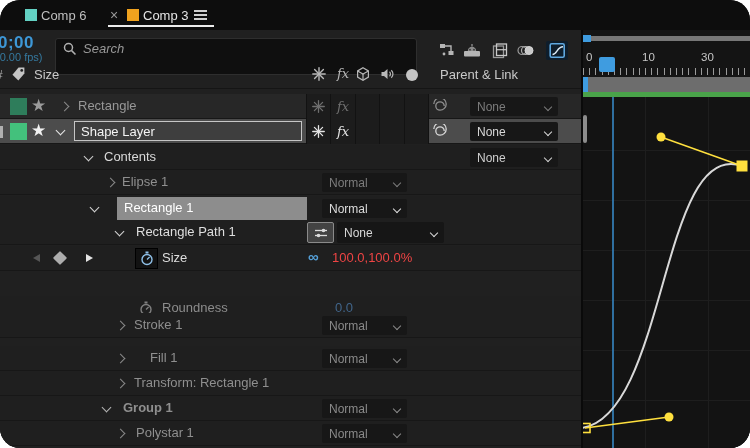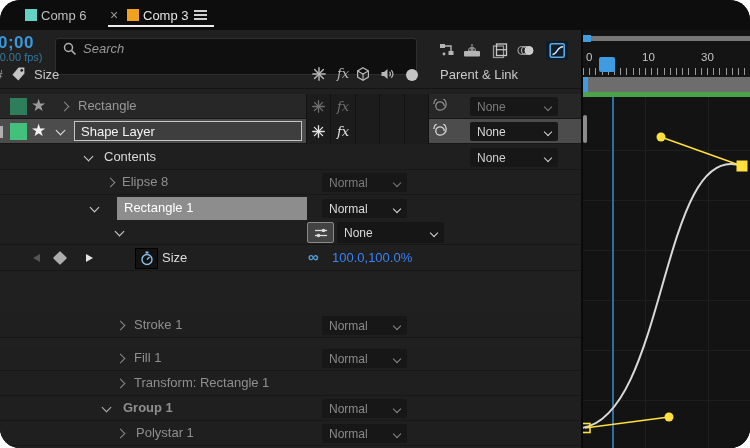--- a/index.html
+++ b/index.html
@@ -42,21 +42,21 @@
   .cells{position:absolute;left:306px;top:0;width:123px;height:25px;display:flex;border-left:1px solid #121212;}
   .cell{flex:1;border-right:1px solid #121212;background:#1c1c1c;display:flex;align-items:center;justify-content:center;}
   .star{position:absolute;left:31px;top:1px;font-size:17px;}
   .swatch17{position:absolute;left:10px;top:4px;width:17px;height:17px;}
   .fxtxt{font-family:"DejaVu Serif",serif;font-style:italic;font-size:13px;}
   .tri-r{position:absolute;width:0;height:0;border-left:7px solid #e4e4e4;border-top:4.5px solid transparent;border-bottom:4.5px solid transparent;}
   .tri-l{position:absolute;width:0;height:0;border-right:7px solid #565656;border-top:4.5px solid transparent;border-bottom:4.5px solid transparent;}
   .diamond{position:absolute;width:10px;height:10px;transform:rotate(45deg);border-radius:1px;}
   .swbox{position:absolute;left:135px;top:2px;width:23px;height:21px;background:#121212;border:1px solid #000;display:flex;align-items:center;justify-content:center;}
   .hl{position:absolute;top:1px;height:23px;background:#8d8d8d;}
-  .val{position:absolute;top:4px;font-size:13px;color:#3b82f6;white-space:nowrap;}
+  .val{position:absolute;top:4px;font-size:13px;color:#ef4444;white-space:nowrap;}
 
   
   #nav-bar{left:0;top:6px;width:167px;height:5px;background:#777;}
   #nav-cap{left:0;top:5px;width:8px;height:7px;background:#3f9ce0;}
   .ruler-num{position:absolute;top:21px;font-size:11.5px;color:#c6c6c6;}
   #ticks{left:0;top:38px;width:167px;height:7px;background:repeating-linear-gradient(90deg,#9a9a9a 0,#9a9a9a 1px,transparent 1px,transparent 6.2px);}
   #playhead-marker{left:16px;top:27px;width:16px;height:15px;background:#3f9ce0;border-radius:2px;}
   #workarea{left:0;top:47px;width:167px;height:15px;background:#6d6d6d;}
   #workarea-cap{left:0;top:47px;width:5px;height:15px;background:#3f9ce0;}
   #greenbar{left:0;top:62px;width:167px;height:5px;background:#4aa34a;}
@@ -240,39 +240,40 @@
       <span class="cv d" style="left:85px;top:8px;color:#cfcfcf;"></span>
       <span class="lbl" style="left:104px;color:#d9d9d9;">Contents</span>
       <div class="dd" style="left:470px;width:88px;color:#cfcfcf;">
           <span>None</span>
           <span class="cv d"></span>
         </div>
     </div>
 
     <div class="row" style="top:140px;">
       <span class="cv r" style="left:107px;top:9px;color:#8a8a8a;"></span>
-      <span class="lbl" style="left:122px;color:#8f8f8f;">Elipse 8</span>
+      <span class="lbl" style="left:122px;color:#8f8f8f;">Elipse 1</span>
       <div class="dd" style="left:322px;width:85px;color:#7c7c7c;">
           <span>Normal</span>
           <span class="cv d"></span>
         </div>
     </div>
 
     <div class="row" style="top:166px;">
       <span class="cv d" style="left:91px;top:8px;color:#d5d5d5;"></span>
       <div class="hl" style="left:117px;width:190px;"></div>
       <span class="lbl" style="left:124px;color:#ffffff;">Rectangle 1</span>
       <div class="dd" style="left:322px;width:85px;color:#dcdcdc;">
           <span>Normal</span>
           <span class="cv d"></span>
         </div>
     </div>
 
     <div class="row" style="top:190px;">
       <span class="cv d" style="left:116px;top:8px;color:#d5d5d5;"></span>
+      <span class="lbl" style="left:136px;color:#dedede;">Rectangle Path 1</span>
       <div class="abs" style="left:307px;top:2px;width:27px;height:21px;background:#434343;border:1px solid #8a8a8a;border-radius:2px;display:flex;align-items:center;justify-content:center;">
         <svg width="16" height="12" viewBox="0 0 16 12">
             <g stroke="#dcdcdc" stroke-width="1.3">
               <line x1="2" y1="3.5" x2="14" y2="3.5"></line>
               <line x1="2" y1="8.5" x2="14" y2="8.5"></line>
             </g>
             <circle cx="10.5" cy="3.5" r="1.8" fill="#dcdcdc"></circle>
             <circle cx="5.5" cy="8.5" r="1.8" fill="#dcdcdc"></circle>
           </svg>
       </div>
@@ -292,33 +293,42 @@
             <circle cx="7" cy="8.5" r="5" fill="none" stroke="#8fc0e8" stroke-width="1.4"></circle>
             <line x1="7" y1="8.5" x2="9.6" y2="6.1" stroke="#8fc0e8" stroke-width="1.3"></line>
           </svg>
         </div>
       <span class="lbl" style="left:162px;color:#dedede;">Size</span>
       <span class="abs" style="left:308px;top:2px;font-size:15px;font-weight:bold;color:#55a0d8;">∞</span>
       <span class="val" style="left:332px;">100.0,100.0%</span>
     </div>
 
 
+    <div class="row" style="top:266px;">
+      <svg class="abs" style="left:139px;top:5px;" width="14" height="15" viewBox="0 0 14 15">
+          <rect x="5.5" y="0.5" width="3" height="2" fill="#808080"></rect>
+          <circle cx="7" cy="8.5" r="5" fill="none" stroke="#808080" stroke-width="1.4"></circle>
+          <line x1="7" y1="8.5" x2="9.6" y2="6.1" stroke="#808080" stroke-width="1.3"></line>
+        </svg>
+      <span class="lbl" style="left:162px;color:#8c8c8c;">Roundness</span>
+      <span class="val" style="left:335px;color:#41658a;">0.0</span>
+    </div>
 
     <div class="row" style="top:283px;">
       <span class="cv r" style="left:117px;top:9px;color:#8a8a8a;"></span>
       <span class="lbl" style="left:134px;color:#8f8f8f;">Stroke 1</span>
       <div class="dd" style="left:322px;width:85px;color:#8a8a8a;">
           <span>Normal</span>
           <span class="cv d"></span>
         </div>
     </div>
 
     <div class="row" style="top:316px;">
       <span class="cv r" style="left:117px;top:9px;color:#8a8a8a;"></span>
-      <span class="lbl" style="left:134px;color:#8f8f8f;">Fill 1</span>
+      <span class="lbl" style="left:150px;color:#8f8f8f;">Fill 1</span>
       <div class="dd" style="left:322px;width:85px;color:#8a8a8a;">
           <span>Normal</span>
           <span class="cv d"></span>
         </div>
     </div>
 
     <div class="row" style="top:341px;">
       <span class="cv r" style="left:117px;top:9px;color:#8a8a8a;"></span>
       <span class="lbl" style="left:134px;color:#8f8f8f;">Transform: Rectangle 1</span>
     </div>

